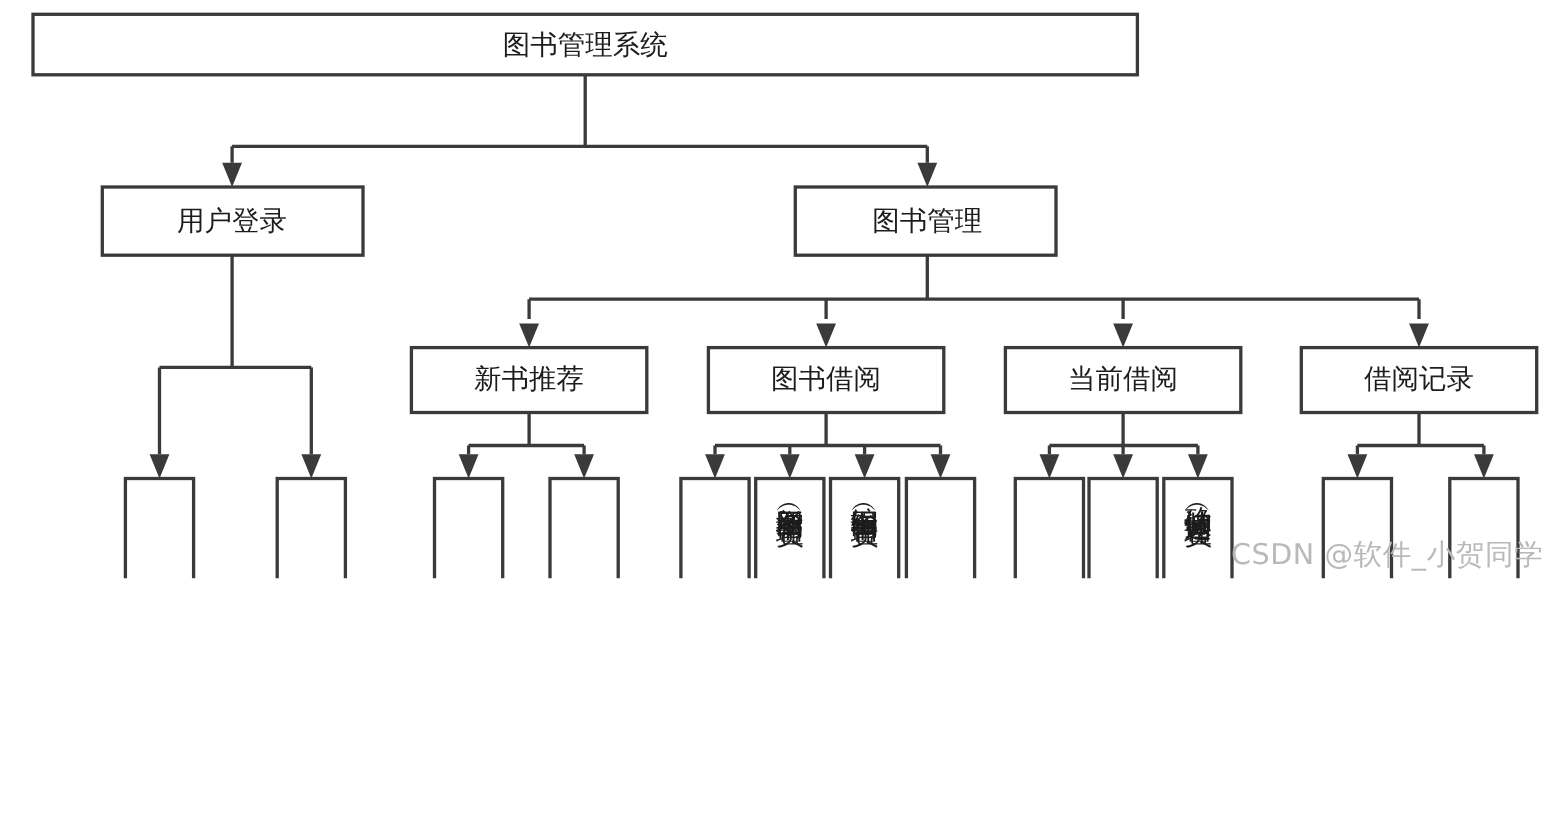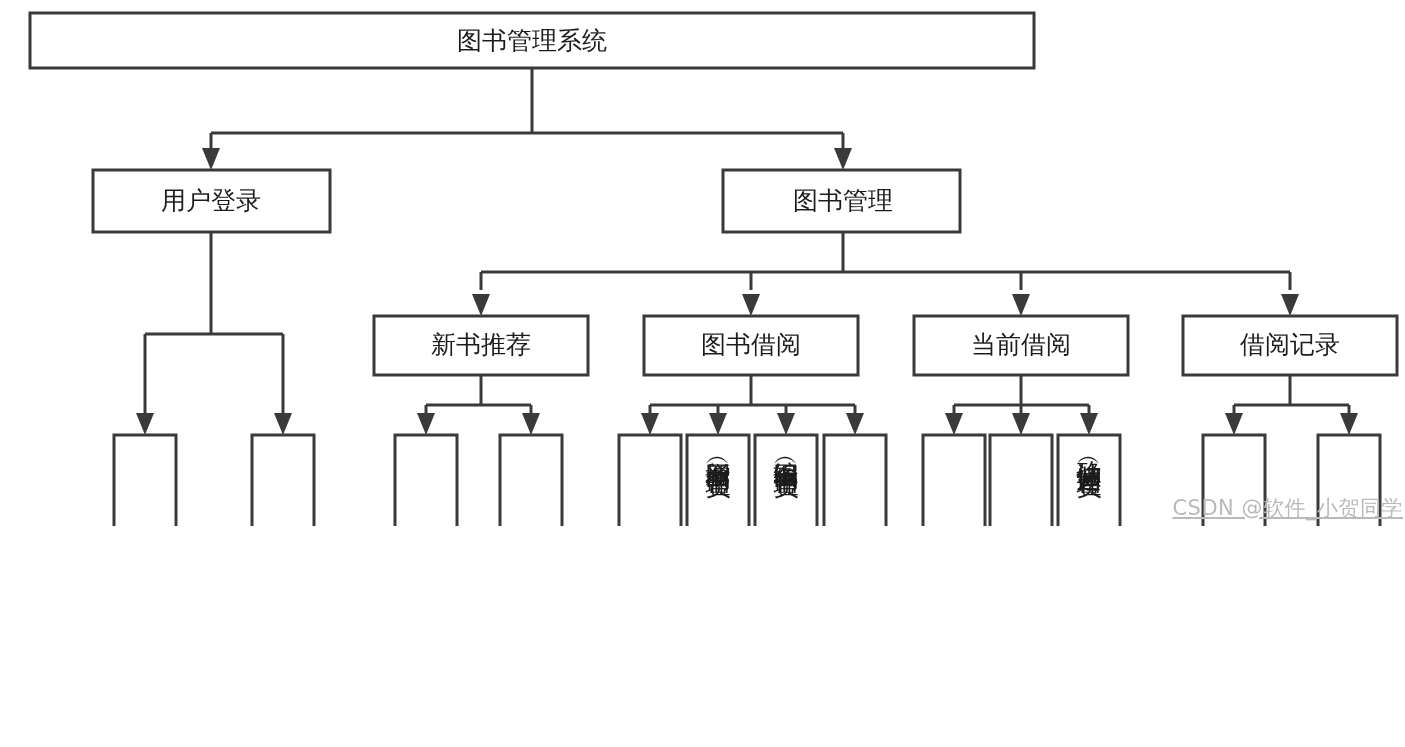--- a/index.html
+++ b/index.html
@@ -64,26 +64,25 @@
     color: #1c1c1c;
     letter-spacing: 2px;
     white-space: nowrap;
     line-height: 1;
   }
   .watermark {
     position: absolute;
     right: 14px;
     bottom: 4px;
     font-family: "DejaVu Sans", "Liberation Sans", sans-serif;
-    font-size: 21px;
+    font-size: 26px;
     color: #b9b9b9;
     letter-spacing: 0.5px;
     white-space: nowrap;
     pointer-events: none;
-    text-decoration: underline;
   }
 </style>
 </head>
 <body>
 
 <div id="diagram-root">
 
   <svg class="diagram-canvas" viewBox="0 0 1405 747" xmlns="http://www.w3.org/2000/svg">
 
     <defs>

